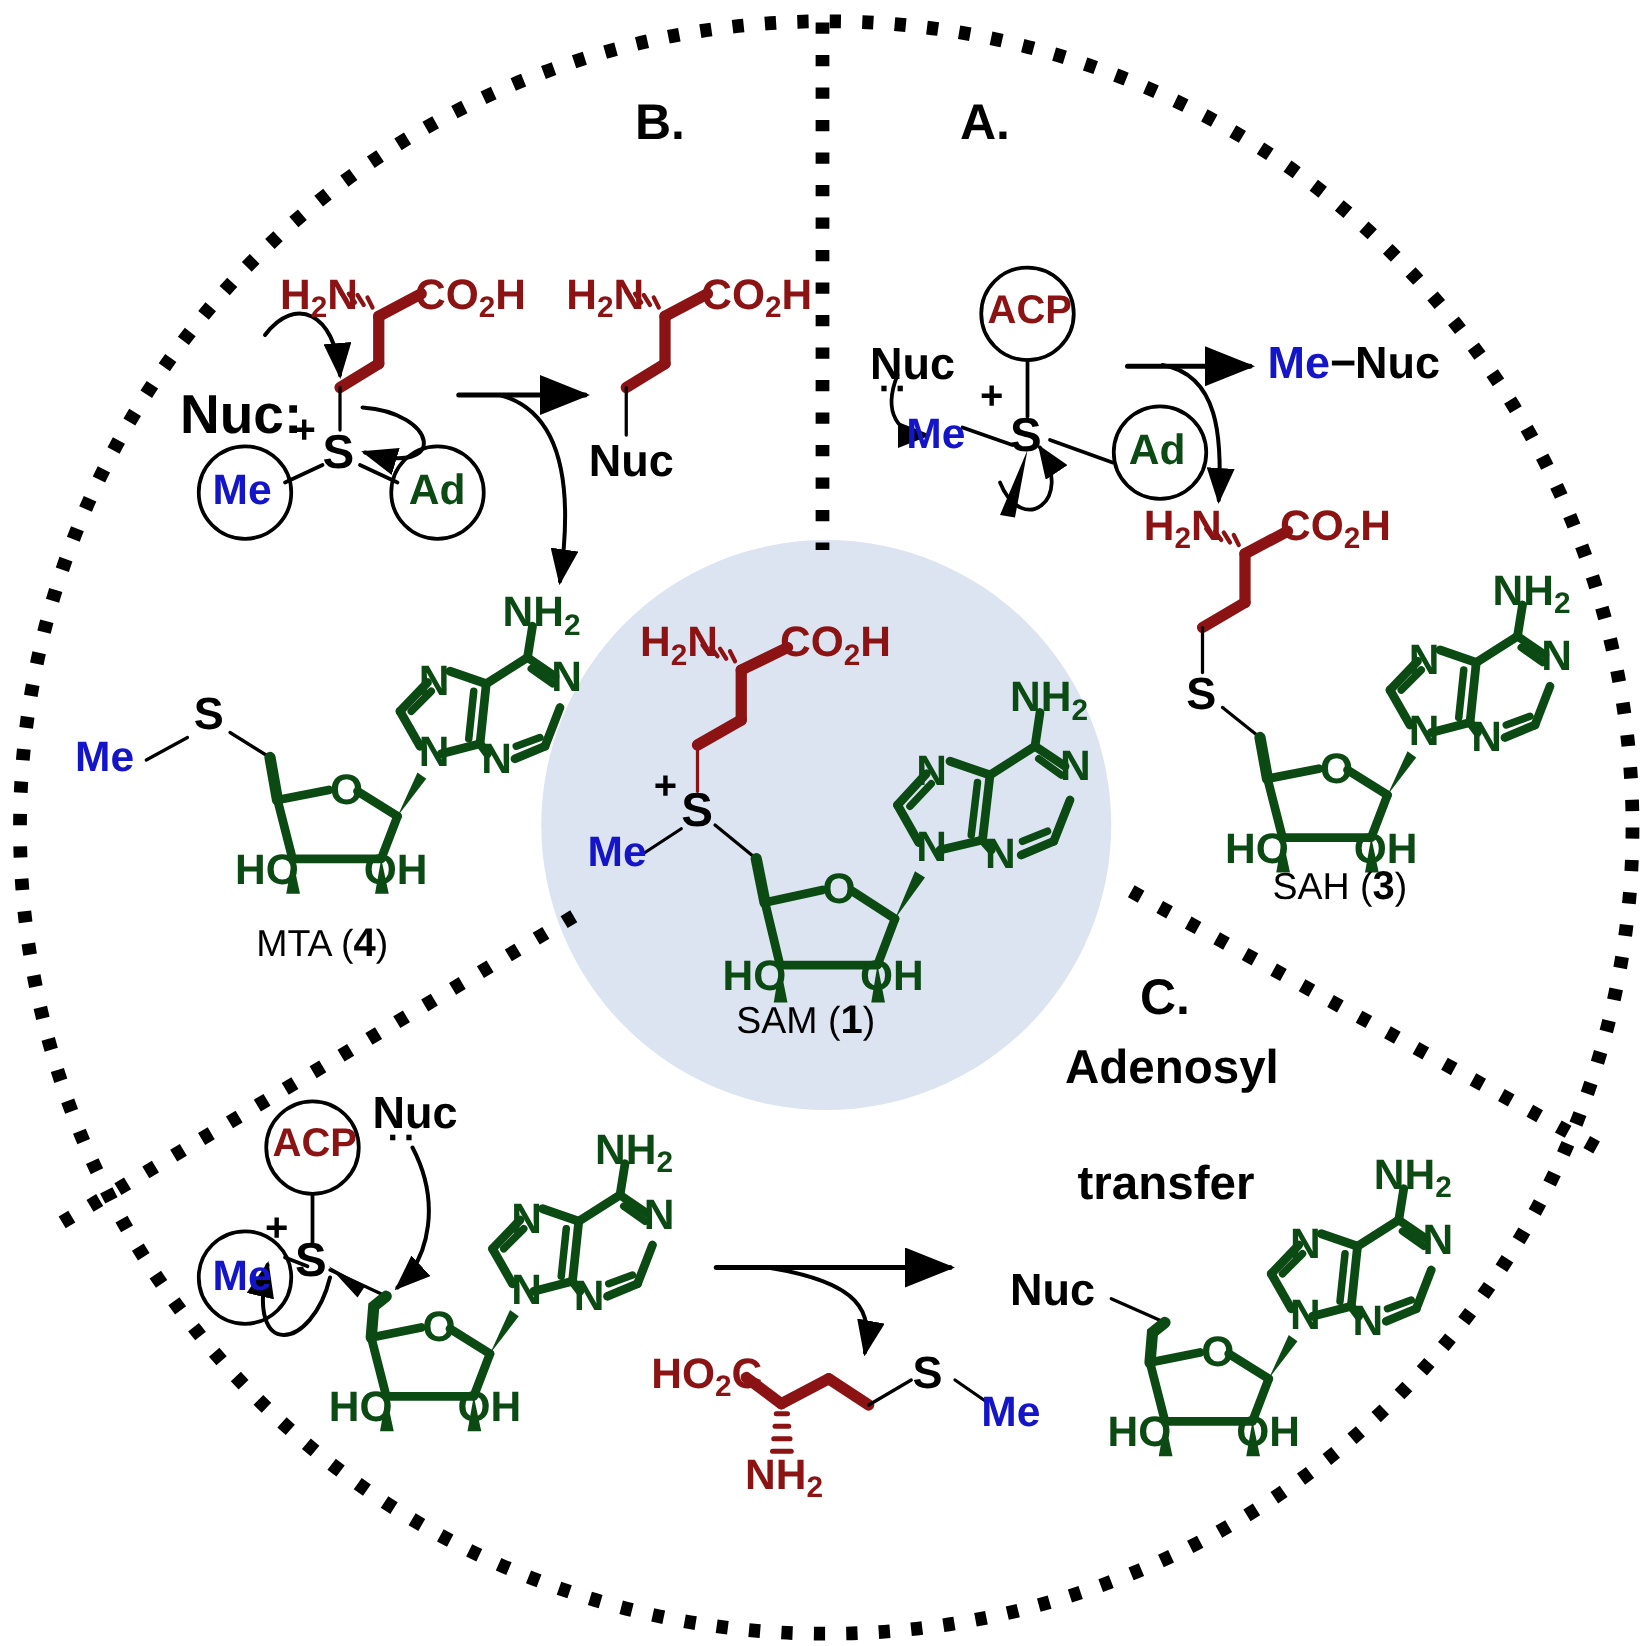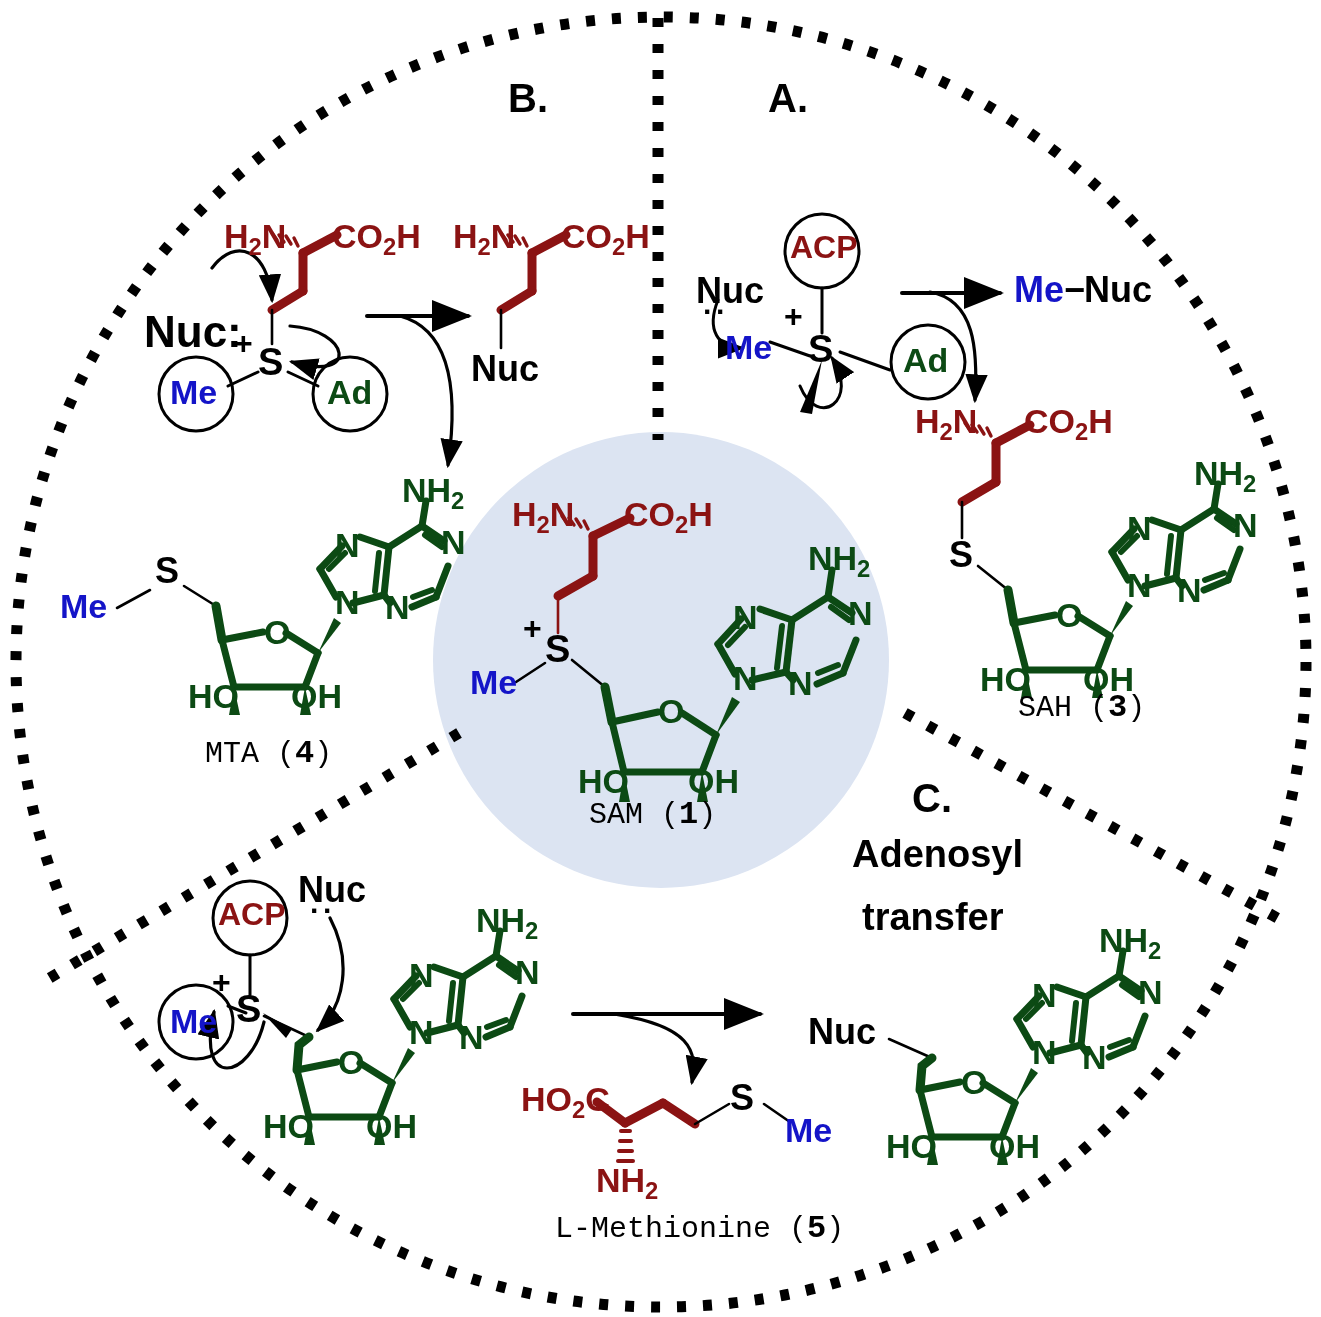--- a/index.html
+++ b/index.html
@@ -4,21 +4,21 @@
 <style>
   html,body{margin:0;padding:0;background:#ffffff;}
   body{width:1321px;height:1317px;position:relative;overflow:hidden;
        font-family:"Liberation Sans", sans-serif;}
   #stage{position:absolute;left:0;top:0;width:1321px;height:1317px;}
   svg.layer{position:absolute;left:0;top:0;width:1321px;height:1317px;overflow:visible;}
   .txt{position:absolute;white-space:nowrap;line-height:1;}
   .bold{font-weight:bold;}
   .panel-letter{font-size:40px;font-weight:bold;color:#000;}
   .panel-title{font-size:38px;font-weight:bold;color:#000;}
-  .cmp-label{font-size:30px;color:#000;font-family:Liberation Mono, monospace;}
+  .cmp-label{font-size:30px;color:#000;font-family:Liberation Sans, sans-serif;}
   .cmp-num{font-weight:bold;font-size:32px;}
   .sub{font-size:0.70em;vertical-align:-0.28em;}
   .red{color:#8B1313;}
   .green{color:#0C4A14;}
   .blue{color:#1414C8;}
   .black{color:#000000;}
   .atom{font-weight:bold;}
 </style>
 </head>
 <body>
@@ -38,21 +38,21 @@
 
     <line x1="905" y1="713" x2="1290" y2="925" stroke="#000" stroke-width="11" stroke-dasharray="9 17"></line>
   </svg>
 
   <div class="txt panel-letter" style="left:508px;top:78px;">B.</div>
 
   <div class="txt panel-letter" style="left:768px;top:78px;">A.</div>
 
   <div class="txt panel-letter" style="left:912px;top:778px;">C.</div>
   <div class="txt panel-title" style="left:852px;top:835px;">Adenosyl</div>
-  <div class="txt panel-title" style="left:862px;top:898px;">transfer</div>
+  <div class="txt panel-title" style="left:862px;top:928px;">transfer</div>
 
   <svg class="layer" viewBox="0 0 1321 1317">
     <g stroke-linecap="round" stroke-linejoin="round" fill="none">
 
       <path d="M593 536 L630 518" stroke="#8B1313" stroke-width="9"></path>
       <path d="M593 536 L593 576" stroke="#8B1313" stroke-width="9"></path>
       <path d="M593 576 L558 596" stroke="#8B1313" stroke-width="9"></path>
       <path d="M558 596 L558 633" stroke="#8B1313" stroke-width="2.6"></path>
 
       <g stroke="#8B1313" stroke-width="3.4">
@@ -427,21 +427,20 @@
   <div class="txt atom green" style="left:476px;top:903px;font-size:34px;">NH<span class="sub">2</span></div>
   <div class="txt atom green" style="left:409px;top:958px;font-size:34px;">N</div>
   <div class="txt atom green" style="left:409px;top:1015px;font-size:34px;">N</div>
   <div class="txt atom green" style="left:515px;top:955px;font-size:34px;">N</div>
   <div class="txt atom green" style="left:459px;top:1020px;font-size:34px;">N</div>
 
   <div class="txt atom bold red" style="left:521px;top:1082px;font-size:34px;">HO<span class="sub">2</span>C</div>
   <div class="txt atom bold red" style="left:596px;top:1163px;font-size:34px;">NH<span class="sub">2</span></div>
   <div class="txt atom bold black" style="left:730px;top:1080px;font-size:36px;">S</div>
   <div class="txt atom bold blue" style="left:785px;top:1113px;font-size:34px;">Me</div>
-  <div class="txt cmp-label" style="left:555px;top:1213px;">L-Methionine (<span class="cmp-num">5</span>)</div>
 
   <div class="txt atom bold black" style="left:808px;top:1014px;font-size:36px;">Nuc</div>
   <div class="txt atom green" style="left:961px;top:1065px;font-size:34px;">O</div>
   <div class="txt atom green" style="left:886px;top:1129px;font-size:34px;">HO</div>
   <div class="txt atom green" style="left:989px;top:1129px;font-size:34px;">OH</div>
   <div class="txt atom green" style="left:1099px;top:923px;font-size:34px;">NH<span class="sub">2</span></div>
   <div class="txt atom green" style="left:1032px;top:978px;font-size:34px;">N</div>
   <div class="txt atom green" style="left:1032px;top:1035px;font-size:34px;">N</div>
   <div class="txt atom green" style="left:1138px;top:975px;font-size:34px;">N</div>
   <div class="txt atom green" style="left:1082px;top:1040px;font-size:34px;">N</div>

